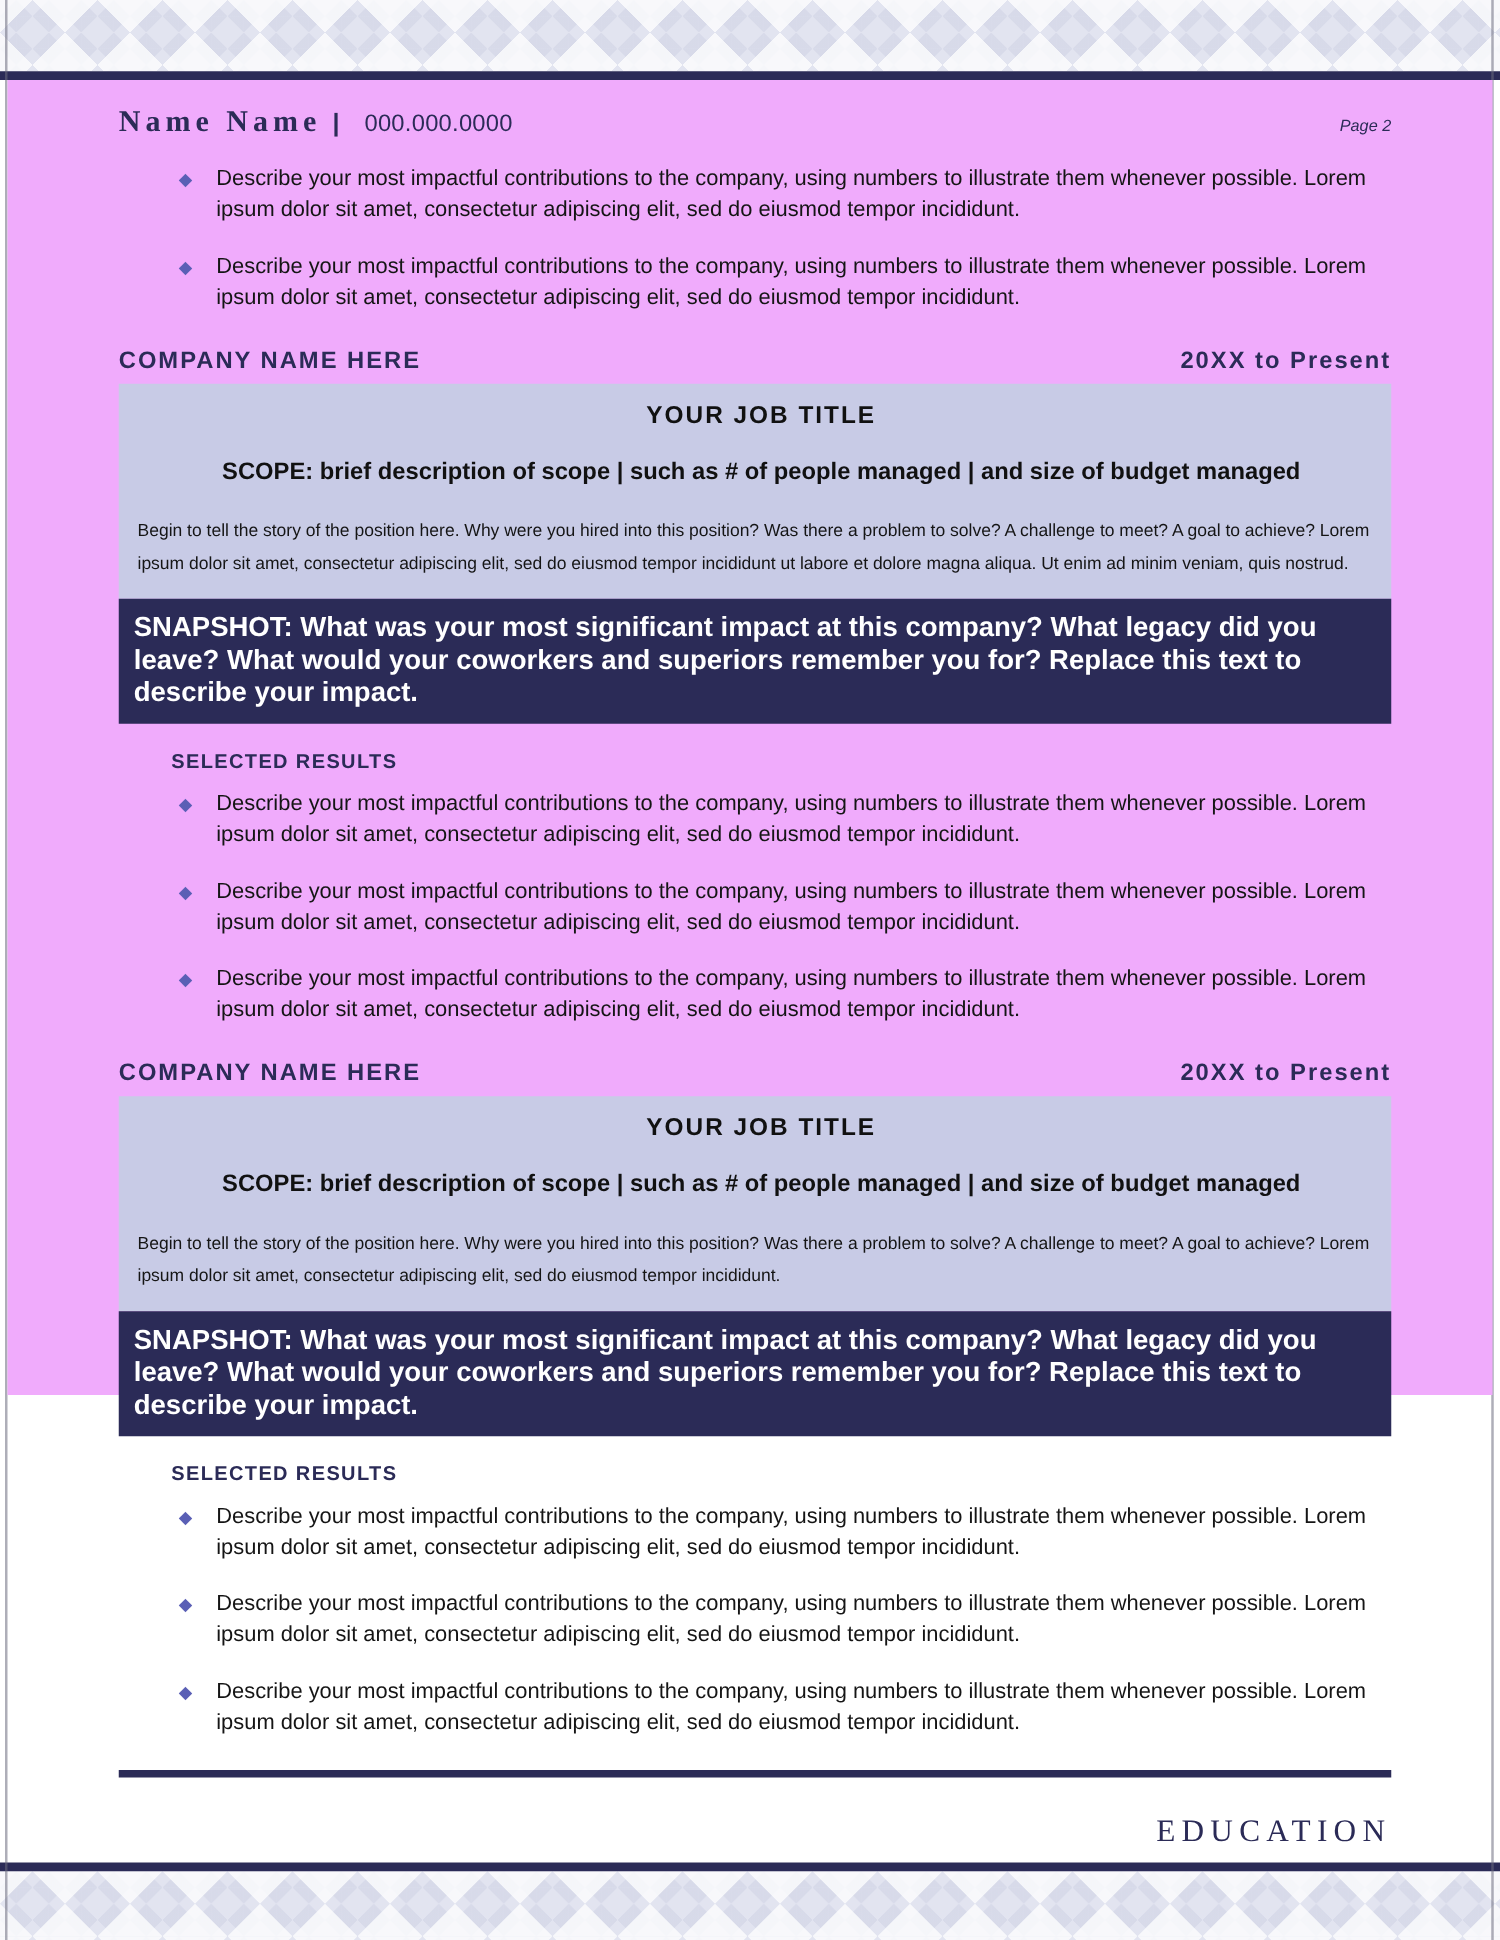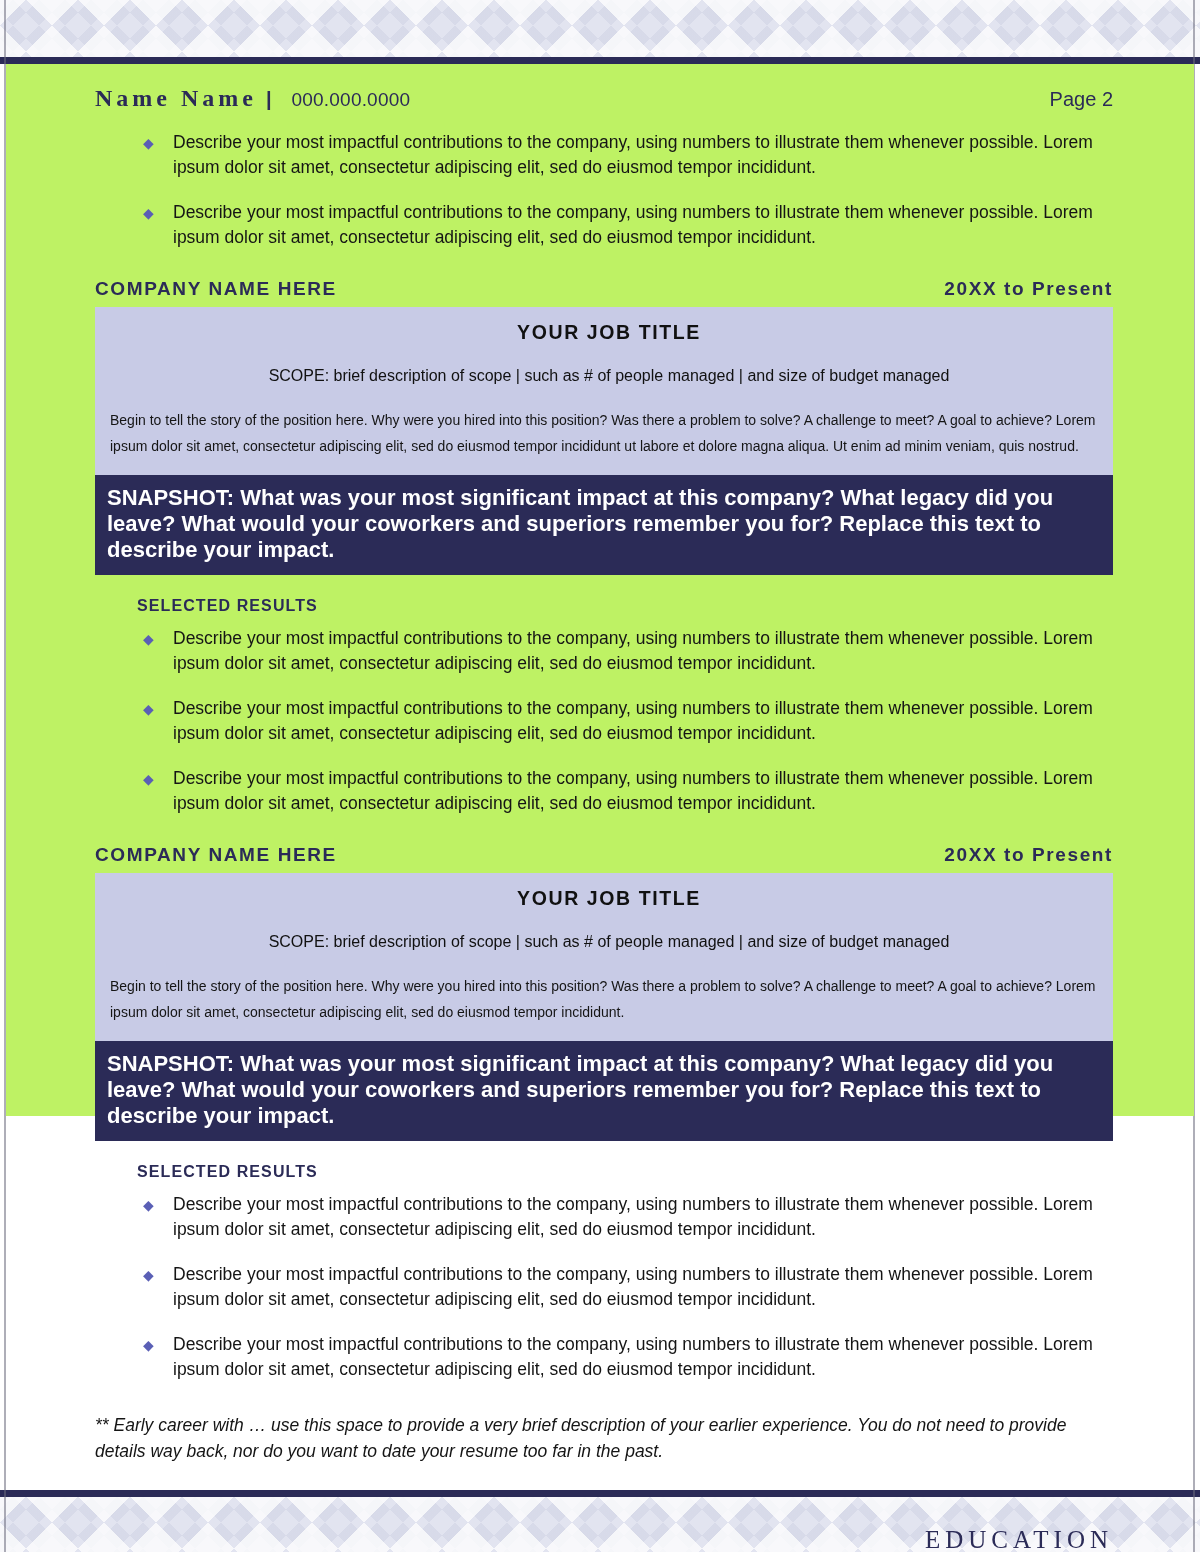--- a/index.html
+++ b/index.html
@@ -53,21 +53,21 @@
   .edge-left  { left: 4px; }
   .edge-right { left: 1193px; }
 
   
   .sheet {
     position: absolute;
     top: 64px;
     left: 6px;
     width: 1188px;
     height: 1052px;
-    background: #bef264;
+    background: #f0abfc;
   }
 
   .content {
     position: absolute;
     left: 89px;
     top: 0;
     width: 1018px;
   }
 
   
@@ -98,22 +98,23 @@
   }
   .phone {
     font-family: "Liberation Sans", sans-serif;
     font-size: 19px;
     color: #2b2b57;
     letter-spacing: .2px;
     margin-left: 15px;
   }
   .page-num {
     font-family: "Liberation Sans", sans-serif;
-    font-size: 20px;
-    color: #2b2b57;
+    font-size: 13px;
+    color: #2b2b57;
+    font-style: italic;
   }
 
   
   .bullets {
     margin: 0;
     padding: 0;
     list-style: none;
   }
   .bullets.top-list { margin-top: 18px; }
   .bullets.indented { margin-left: 42px; margin-top: 11px; }
@@ -164,22 +165,22 @@
   .job-title {
     text-align: center;
     font-size: 19.5px;
     font-weight: bold;
     letter-spacing: 1.6px;
     color: #111111;
     margin-bottom: 23px;
   }
   .job-scope {
     text-align: center;
-    font-size: 16px;
-    font-weight: normal;
+    font-size: 19px;
+    font-weight: bold;
     color: #111111;
     margin-bottom: 22px;
   }
   .job-story {
     font-size: 14px;
     line-height: 26px;
     color: #151515;
     padding: 0 1px;
   }
 
@@ -317,20 +318,19 @@
           <span class="bullet-mark">◆</span>
           <span>Describe your most impactful contributions to the company, using numbers to illustrate them whenever possible. Lorem ipsum dolor sit amet, consectetur adipiscing elit, sed do eiusmod tempor incididunt.</span>
         </li>
         <li class="bullet-item">
           <span class="bullet-mark">◆</span>
           <span>Describe your most impactful contributions to the company, using numbers to illustrate them whenever possible. Lorem ipsum dolor sit amet, consectetur adipiscing elit, sed do eiusmod tempor incididunt.</span>
         </li>
       </ul>
     </div>
 
-    <div class="early-note">** Early career with … use this space to provide a very brief description of your earlier experience. You do not need to provide details way back, nor do you want to date your resume too far in the past.</div>
 
     <div class="divider-rule"></div>
 
     <div class="education-heading">EDUCATION</div>
 
   </div>
 </div>
 
 </body></html>

